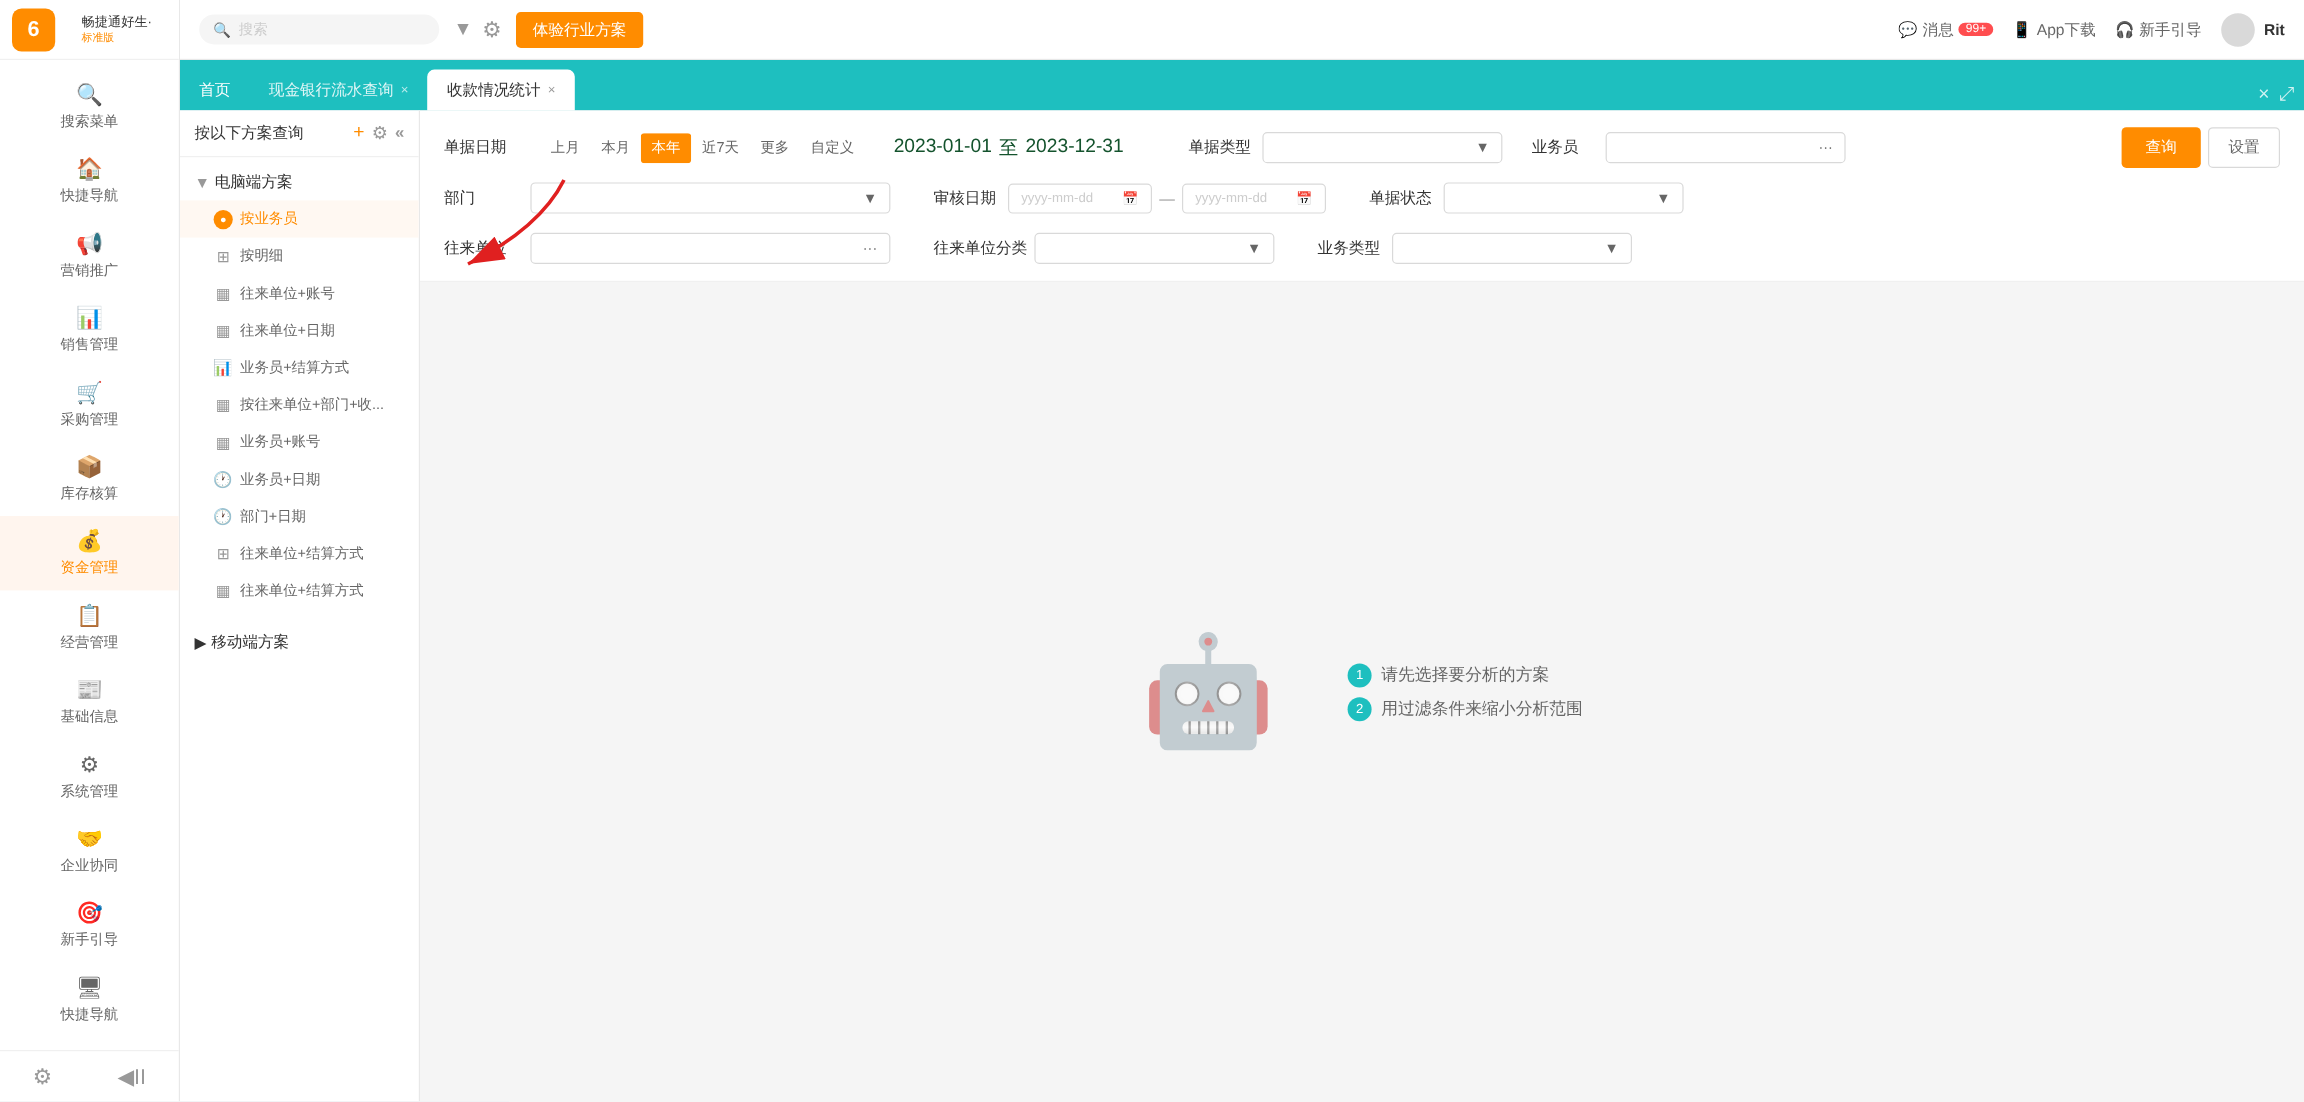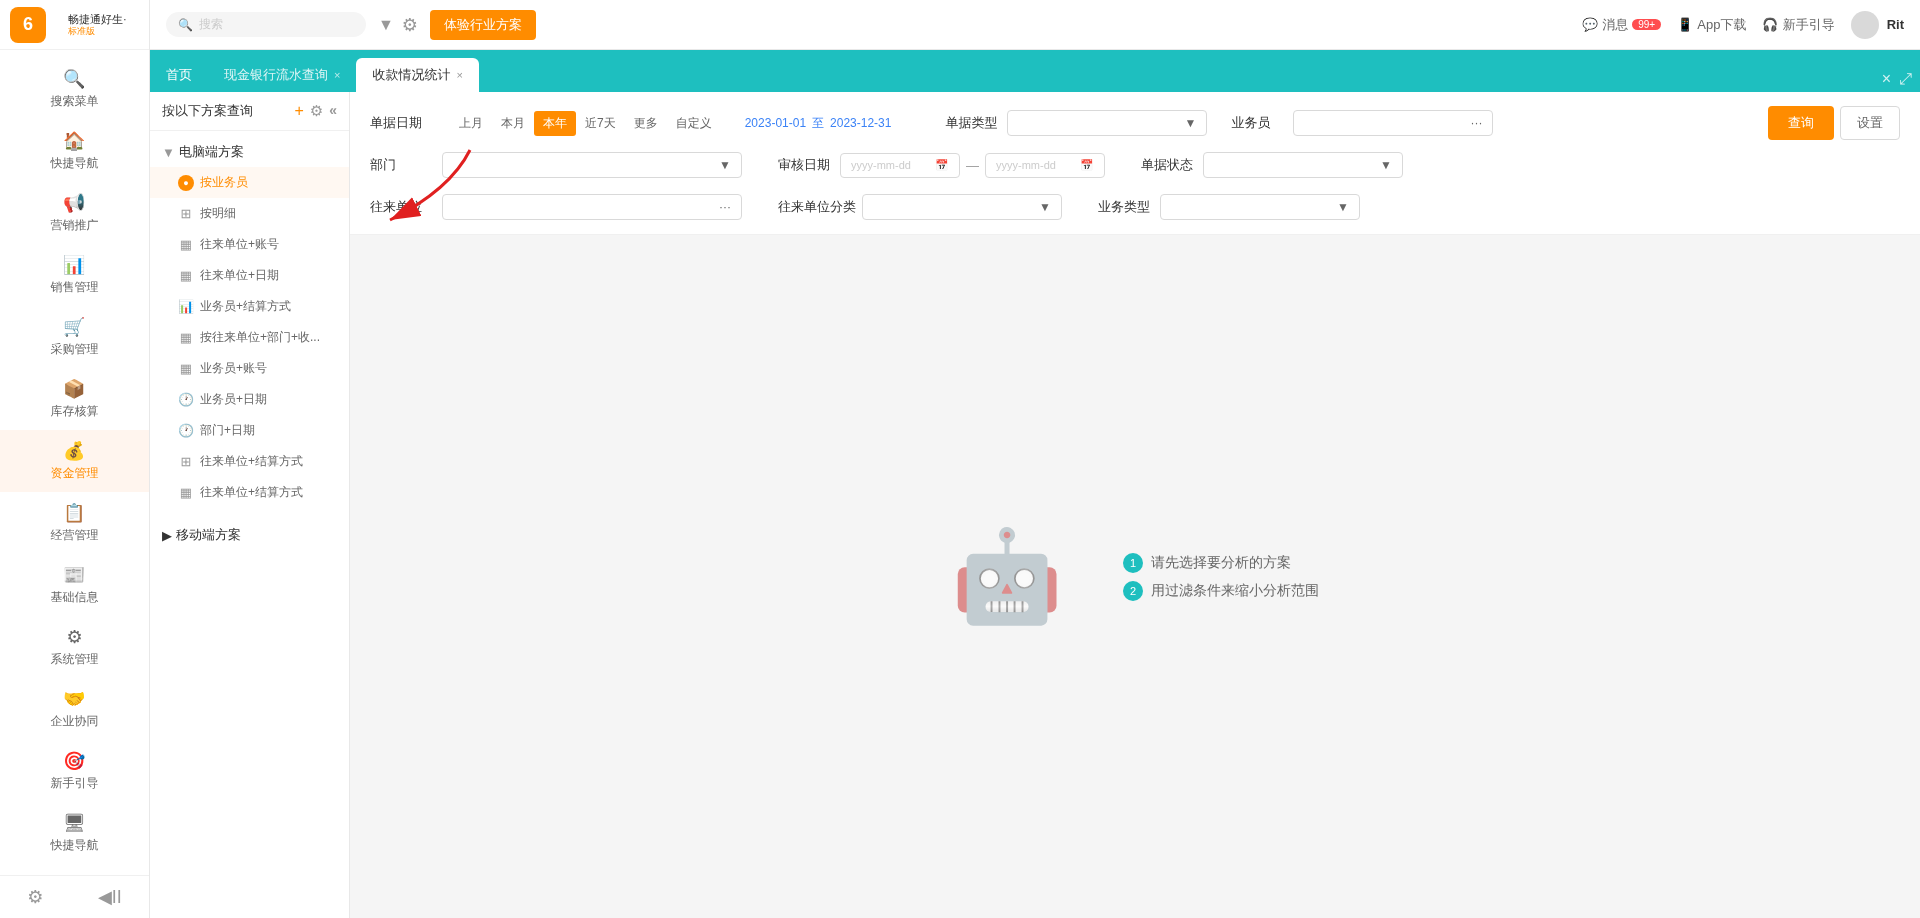--- a/index.html
+++ b/index.html
@@ -64,21 +64,21 @@
 
     
     .right-panel { flex: 1; display: flex; flex-direction: column; overflow: hidden; }
 
     
     .filter-area { background: #fff; padding: 14px 20px; border-bottom: 1px solid #f0f0f0; }
     .filter-label { color: #333; font-size: 13px; white-space: nowrap; min-width: 56px; }
     .date-tabs { display: flex; gap: 0; }
     .date-tab { padding: 3px 8px; font-size: 12px; color: #666; cursor: pointer; border: 1px solid transparent; }
     .date-tab.active { background: #ff8c00; color: white; border-radius: 3px; }
-    .date-range { display: flex; align-items: center; gap: 6px; font-size: 12px; color: #3b82f6; }
+    .date-range { display: flex; align-items: center; gap: 6px; font-size: 16px; color: #14532d; }
     .filter-select { border: 1px solid #d9d9d9; border-radius: 4px; padding: 5px 10px; min-width: 180px; display: flex; align-items: center; justify-content: space-between; cursor: pointer; color: #666; font-size: 13px; }
     .filter-date-input { border: 1px solid #d9d9d9; border-radius: 4px; padding: 5px 10px; min-width: 120px; display: flex; align-items: center; justify-content: space-between; cursor: pointer; color: #ccc; font-size: 11px; }
     .date-separator { color: #999; }
     .collapse-bar { text-align: center; padding: 8px; color: #999; font-size: 12px; cursor: pointer; background: #fafafa; border-top: 1px solid #f0f0f0; }
 
     
     .query-btn { background: #ff8c00; color: white; border: none; padding: 7px 20px; border-radius: 4px; cursor: pointer; font-size: 13px; }
     .setting-btn { border: 1px solid #d9d9d9; background: white; color: #666; padding: 7px 16px; border-radius: 4px; cursor: pointer; font-size: 13px; }
 
     

